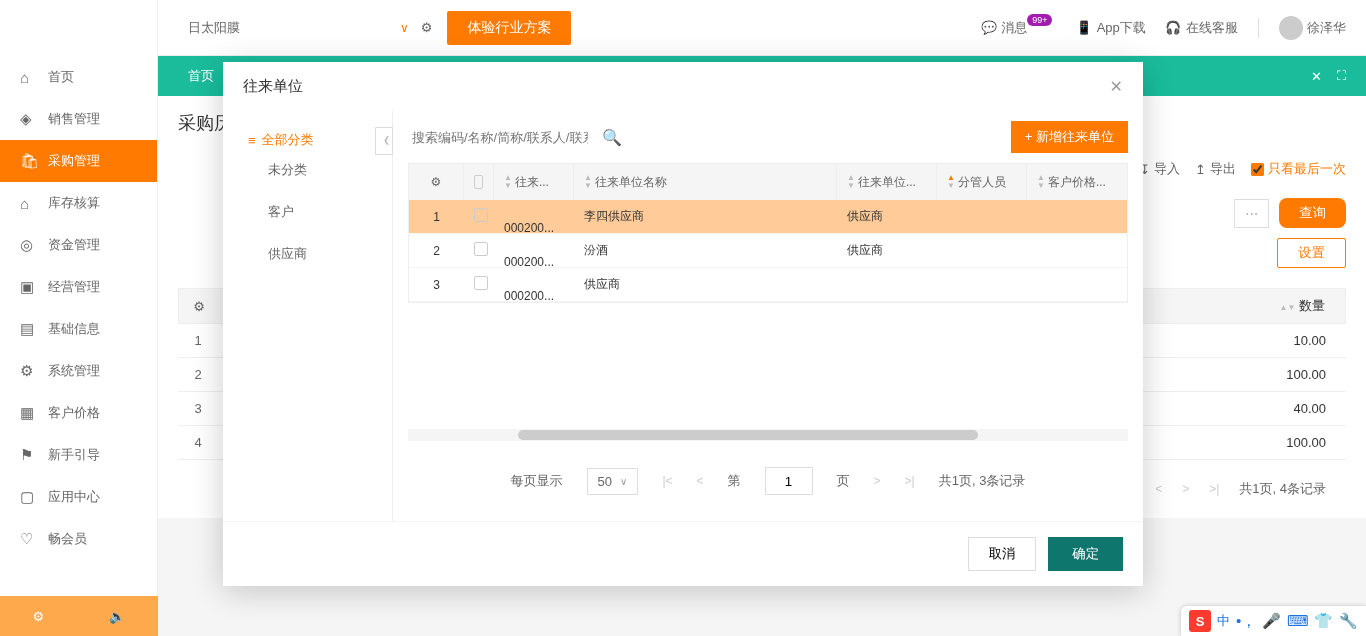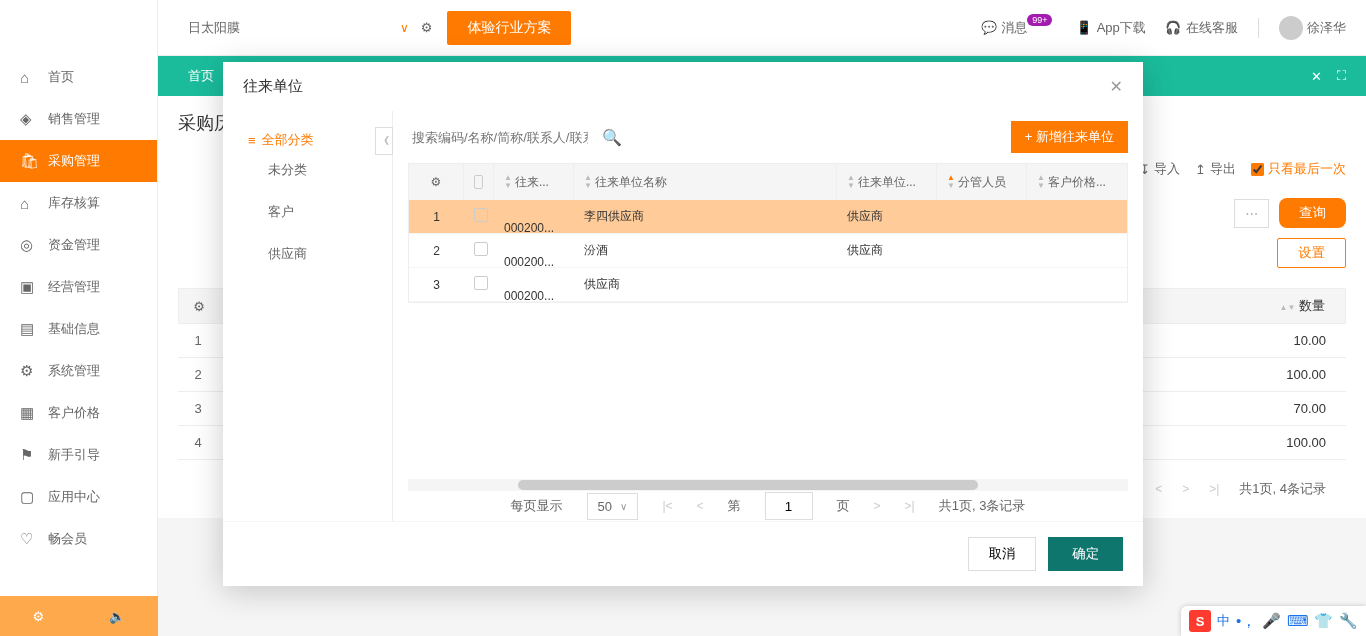--- a/index.html
+++ b/index.html
@@ -94,21 +94,21 @@
     .mtd-name { width: 230px; flex: 1; }
     .mtd-type { width: 100px; }
     .mtd-mgr { width: 90px; }
     .mtd-price { width: 100px; }
     
     .checkbox { width: 14px; height: 14px; border: 1px solid #ccc; border-radius: 2px; display: inline-block; }
     
     .hscroll { height: 12px; background: #f5f5f5; margin-top: auto; position: relative; }
     .hscroll-thumb { position: absolute; left: 110px; width: 460px; height: 10px; background: #ccc; border-radius: 5px; top: 1px; }
     
-    .modal-pagination { display: flex; align-items: center; justify-content: center; gap: 24px; padding: 1px 0; color: #666; font-size: 13px; }
+    .modal-pagination { display: flex; align-items: center; justify-content: center; gap: 24px; padding: 26px 0; color: #666; font-size: 13px; }
     .page-input { width: 48px; height: 28px; border: 1px solid #ddd; text-align: center; }
     .page-size-sel { border: 1px solid #ddd; padding: 5px 10px; display: flex; align-items: center; gap: 8px; }
     .pnav { color: #ccc; cursor: pointer; font-size: 12px; }
     
     .modal-footer { display: flex; justify-content: flex-end; padding: 15px 20px; gap: 12px; border-top: 1px solid #f5f5f5; }
     .btn-cancel { padding: 7px 20px; border: 1px solid #ddd; background: #fff; cursor: pointer; }
     .btn-confirm { padding: 7px 24px; border: none; background: #0f766e; color: #fff; cursor: pointer; }
     
     
     .ime-bar { position: fixed; right: 0; bottom: 0; height: 30px; display: flex; align-items: center; gap: 6px; background: #fff; padding: 0 8px; border-top-left-radius: 6px; box-shadow: 0 0 5px rgba(0,0,0,0.2); }
@@ -254,21 +254,21 @@
           <div class="bg-row">
             <div class="bg-col-num">1</div>
             <div class="bg-col-qty">10.00</div>
           </div>
           <div class="bg-row">
             <div class="bg-col-num">2</div>
             <div class="bg-col-qty">100.00</div>
           </div>
           <div class="bg-row">
             <div class="bg-col-num">3</div>
-            <div class="bg-col-qty">70.00</div>
+            <div class="bg-col-qty">40.00</div>
           </div>
           <div class="bg-row">
             <div class="bg-col-num">4</div>
             <div class="bg-col-qty">100.00</div>
           </div>
         </div>
     </div>
     <div class="bg-pagination">
       <span class="pnav">|&lt;</span>
       <span class="pnav">&lt;</span>

